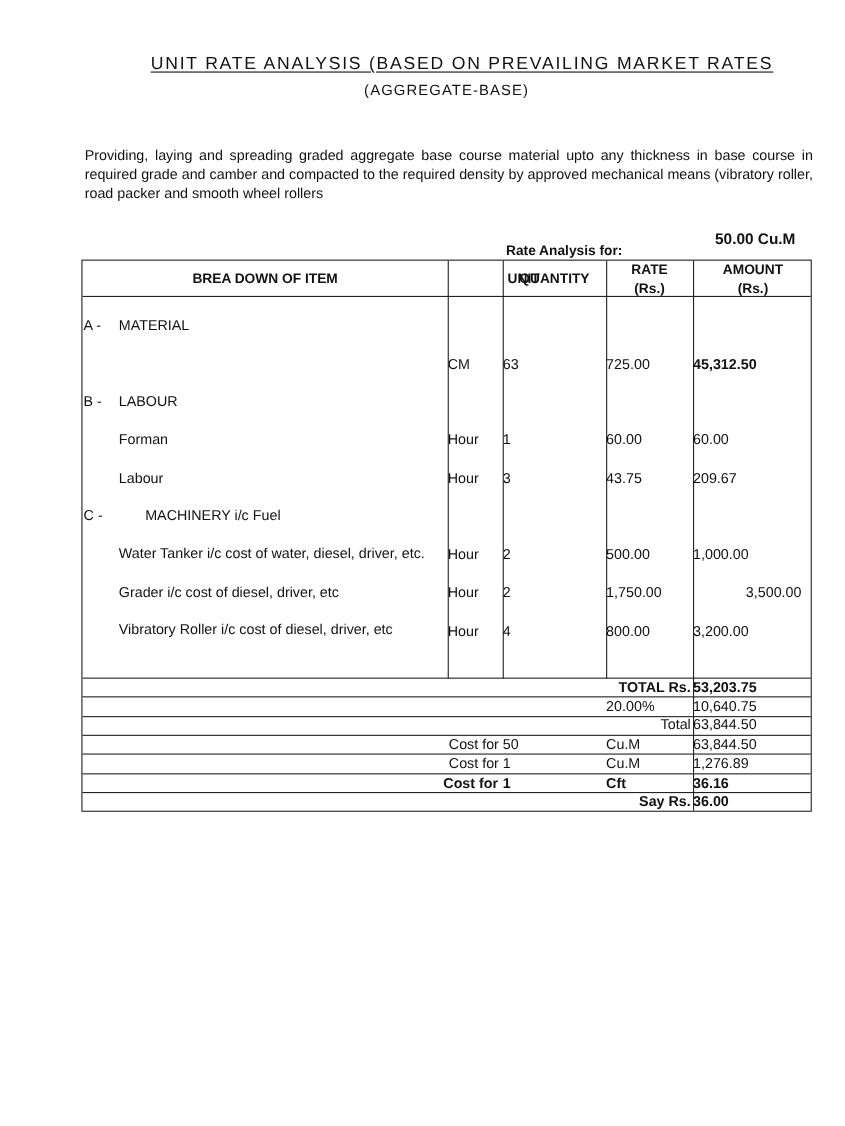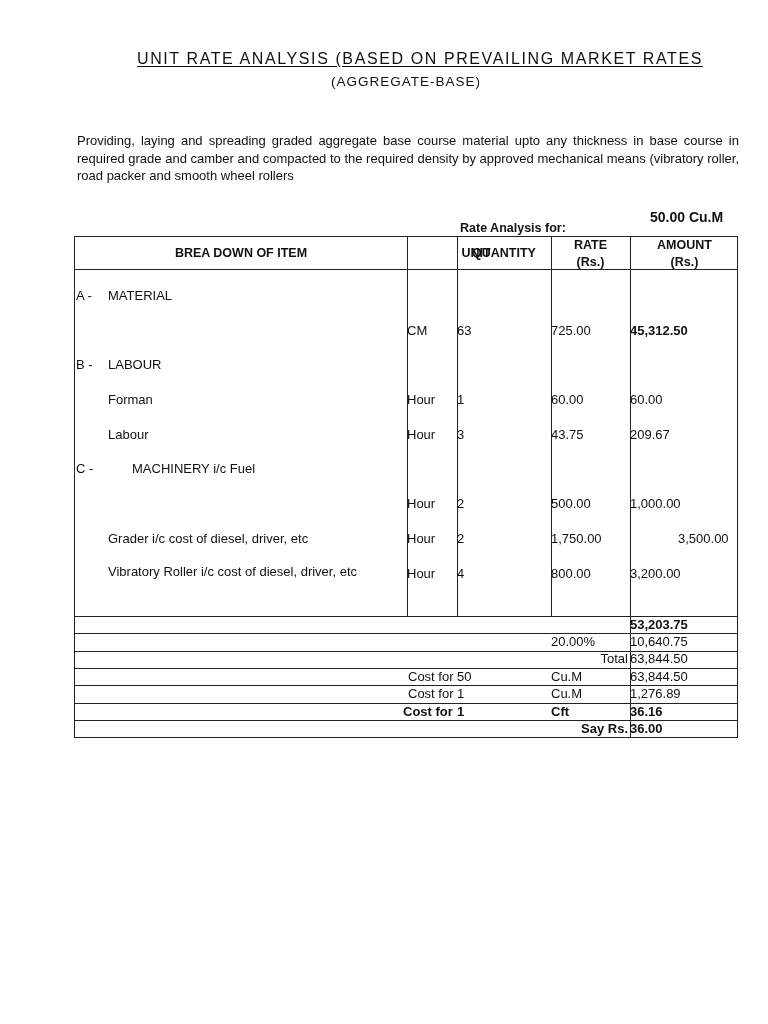--- a/index.html
+++ b/index.html
@@ -78,37 +78,39 @@
 
   <div class="cell" style="left:33px;top:190px;">Labour</div>
   <div class="cell c" style="left:332px;width:50px;top:190px;">Hour</div>
   <div class="cell c" style="left:382px;width:94px;top:190px;">3</div>
   <div class="cell c" style="left:476px;width:79px;top:190px;">43.75</div>
   <div class="cell c" style="left:555px;width:109px;top:190px;">209.67</div>
 
   <div class="cell" style="left:1px;top:224px;">C -</div>
   <div class="cell" style="left:33px;top:224px;margin-left:24px;">MACHINERY i/c Fuel</div>
 
+  <div class="cell" style="left:33px;top:258px;">Water Tanker i/c cost of water, diesel, driver, etc.</div>
   <div class="cell c" style="left:332px;width:50px;top:259px;">Hour</div>
   <div class="cell c" style="left:382px;width:94px;top:259px;">2</div>
   <div class="cell c" style="left:476px;width:79px;top:259px;">500.00</div>
   <div class="cell c" style="left:555px;width:109px;top:259px;">1,000.00</div>
 
   <div class="cell" style="left:33px;top:294px;">Grader i/c cost of diesel, driver, etc</div>
   <div class="cell c" style="left:332px;width:50px;top:294px;">Hour</div>
   <div class="cell c" style="left:382px;width:94px;top:294px;">2</div>
   <div class="cell c" style="left:476px;width:79px;top:294px;">1,750.00</div>
   <div class="cell c" style="left:555px;width:109px;top:294px;margin-left:48px;">3,500.00</div>
 
   <div class="cell" style="left:33px;top:327px;">Vibratory Roller i/c cost of diesel, driver, etc</div>
   <div class="cell c" style="left:332px;width:50px;top:329px;">Hour</div>
   <div class="cell c" style="left:382px;width:94px;top:329px;">4</div>
   <div class="cell c" style="left:476px;width:79px;top:329px;">800.00</div>
   <div class="cell c" style="left:555px;width:109px;top:329px;">3,200.00</div>
 
+  <div class="cell r b" style="left:0;width:553px;top:380px;">TOTAL Rs.</div>
   <div class="cell c b" style="left:555px;width:109px;top:380px;">53,203.75</div>
 
   <div class="cell c" style="left:476px;width:79px;top:397px;">20.00%</div>
   <div class="cell c" style="left:555px;width:109px;top:397px;">10,640.75</div>
 
   <div class="cell r" style="left:0;width:553px;top:414px;">Total</div>
   <div class="cell c" style="left:555px;width:109px;top:414px;">63,844.50</div>
 
   <div class="cell" style="left:333px;top:432px;">Cost for</div>
   <div class="cell c" style="left:382px;width:94px;top:432px;">50</div>

